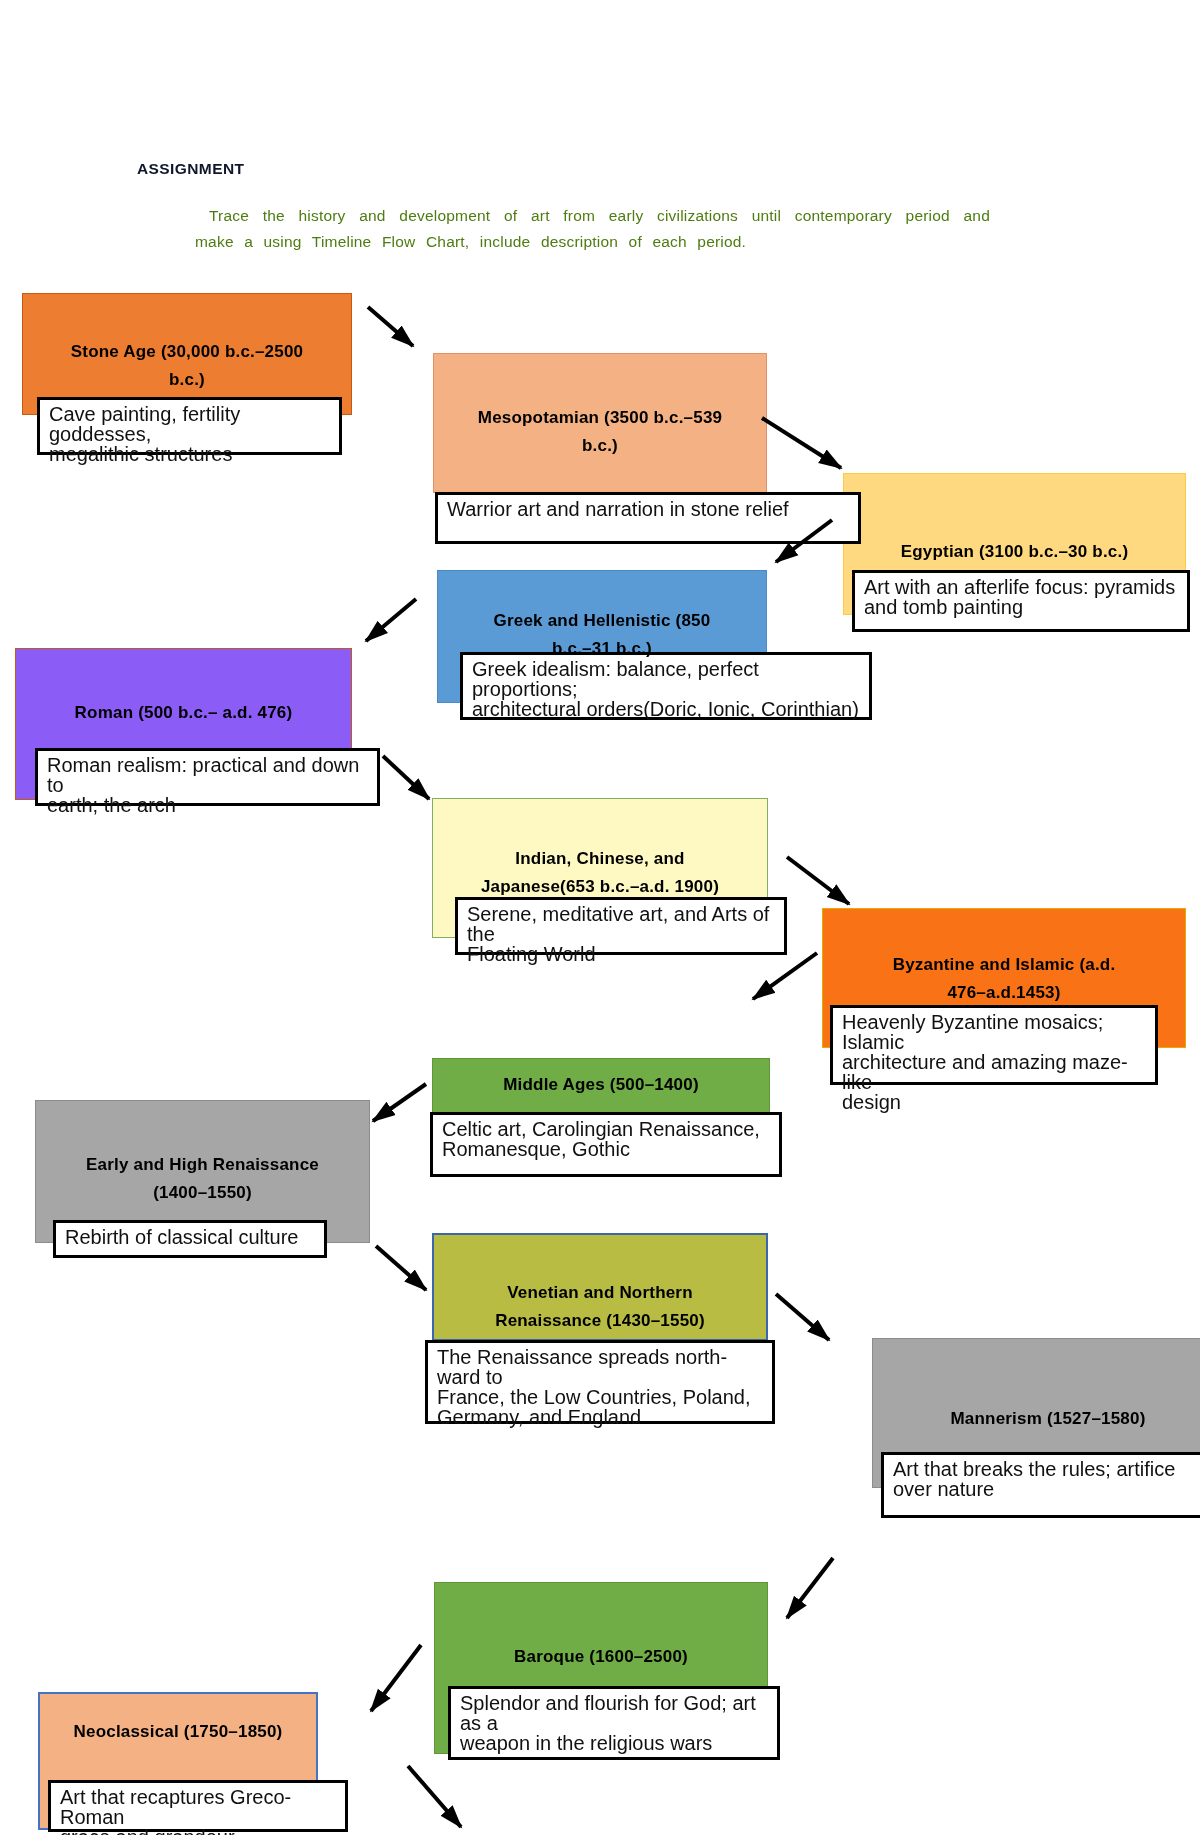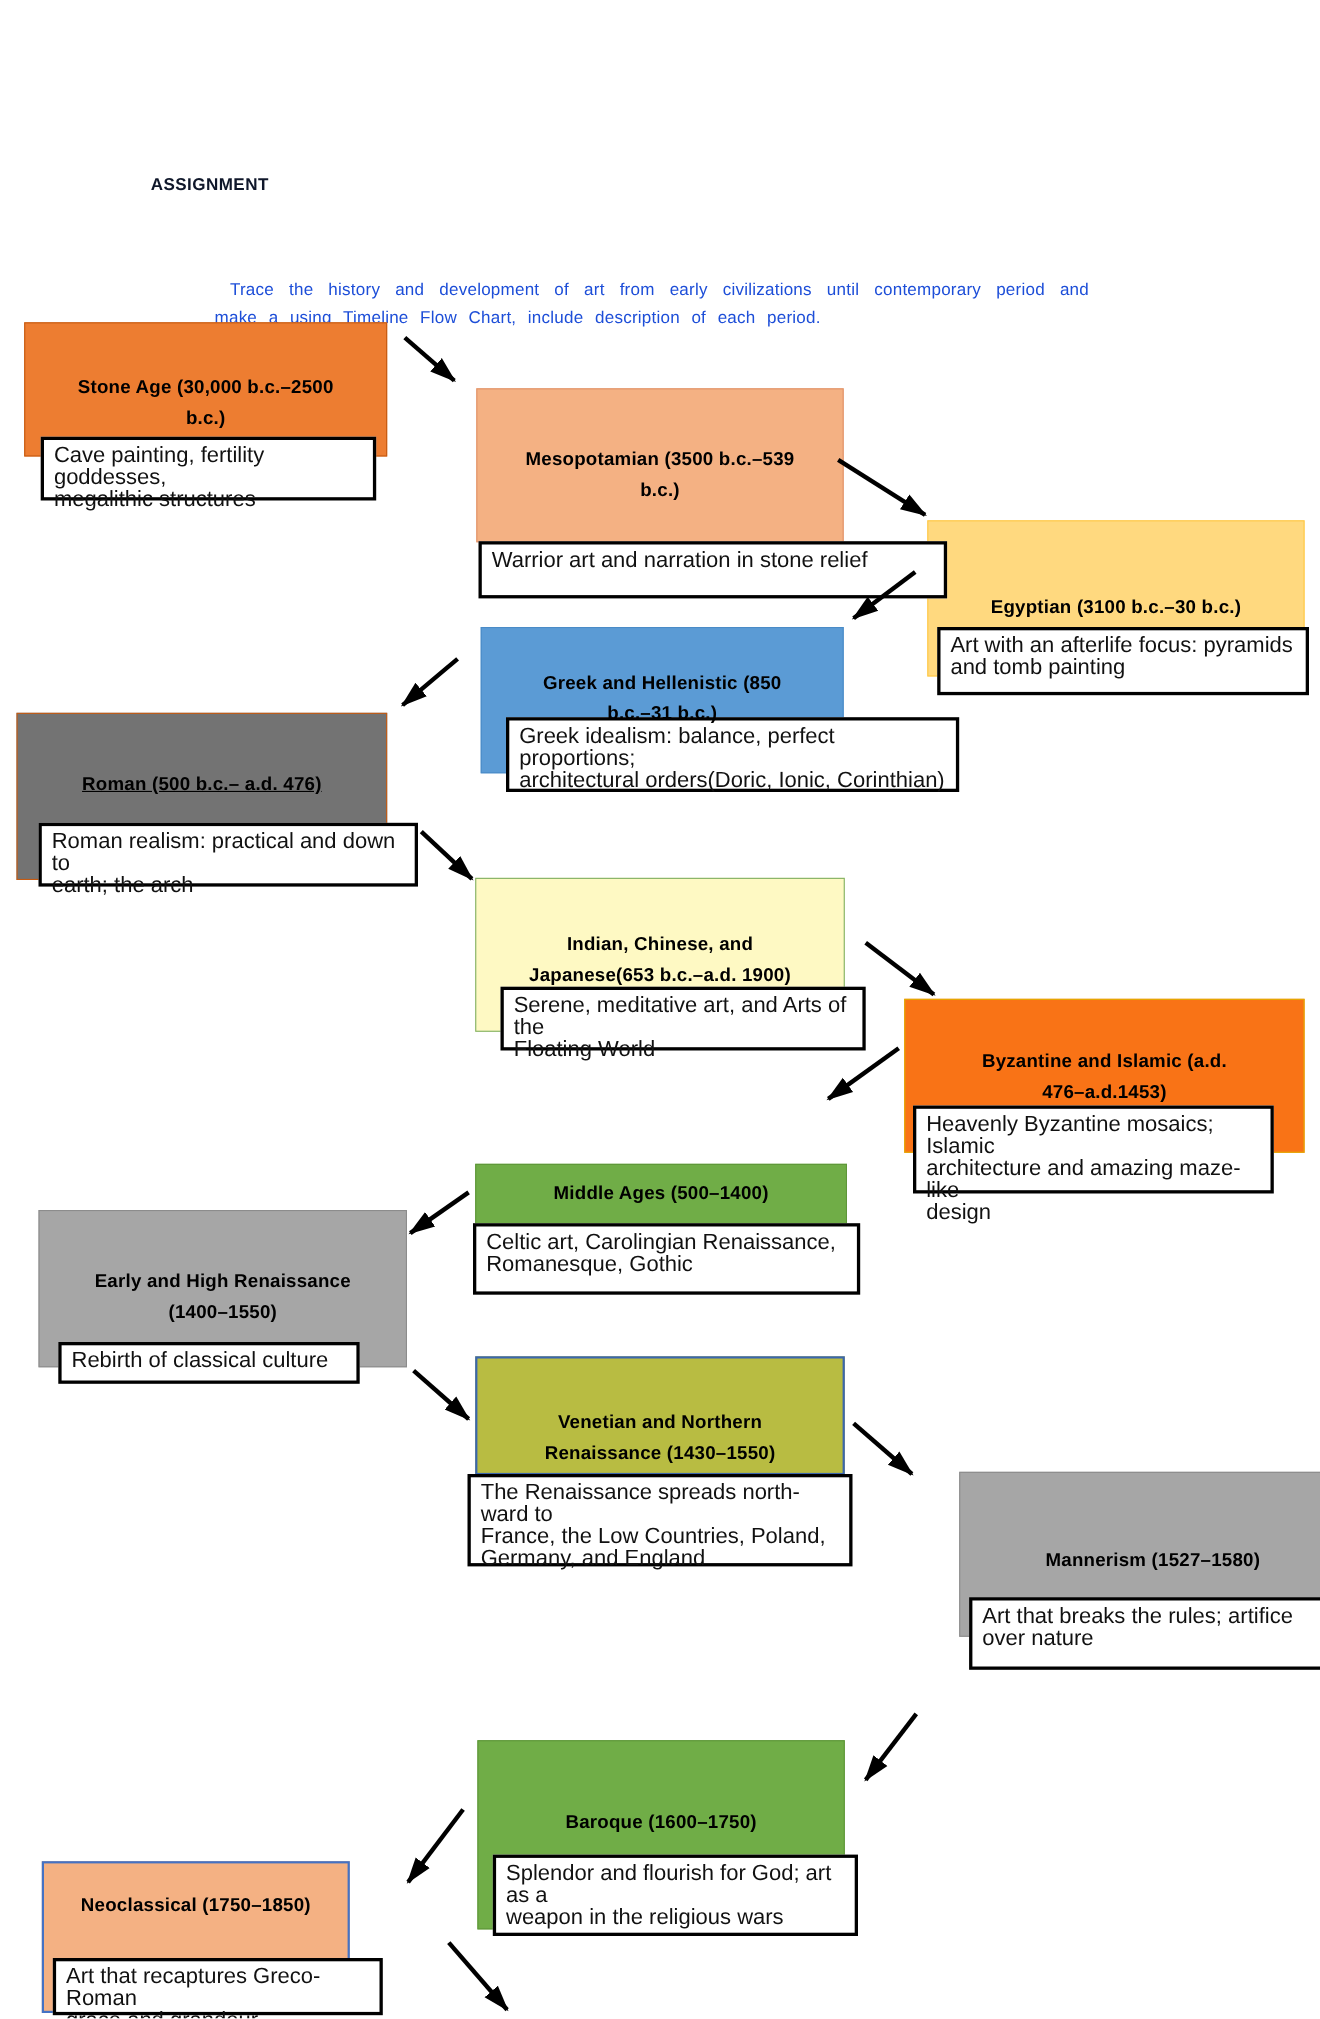--- a/index.html
+++ b/index.html
@@ -6,21 +6,21 @@
   .canvas{
     position:relative;width:1200px;height:1835px;overflow:hidden;
     font-family:"Liberation Sans","DejaVu Sans",sans-serif;background:#ffffff;
   }
   .heading{
     position:absolute;left:137px;top:160px;font-size:15.5px;font-weight:bold;
     color:#0f172a;letter-spacing:.4px;
   }
   .instructions{
     position:absolute;left:195px;top:203px;width:795px;font-size:15.5px;line-height:26px;
-    color:#1d4ed8;text-align:justify;text-indent:14px;word-spacing:6px;letter-spacing:.2px;margin-top:48px;
+    color:#4d7c0f;text-align:justify;text-indent:14px;word-spacing:6px;letter-spacing:.2px;
   }
   .pbox{
     position:absolute;box-sizing:border-box;border:1.5px solid transparent;
   }
   .ptitle{
     position:relative;z-index:3;display:block;white-space:pre-line;text-align:center;
     font-weight:bold;font-size:17px;line-height:28px;color:#000;letter-spacing:.2px;
   }
   .dbox{
     position:absolute;z-index:2;box-sizing:border-box;background:#ffffff;
@@ -116,21 +116,21 @@
 
   <div class="pbox p3" style="background-color: rgb(91, 155, 213); border-color: rgb(74, 139, 199);">
     <span class="ptitle">Greek and Hellenistic (850
 b.c.–31 b.c.)</span>
   </div>
   <div class="dbox d3">
     <span class="dtext">Greek idealism: balance, perfect proportions;
 architectural orders(Doric, Ionic, Corinthian)</span>
   </div>
 
-  <div class="pbox p4" style="background-color: #737373; border-color: rgb(197, 90, 17); text-decoration: underline;">
+  <div class="pbox p4" style="background-color: #8b5cf6; border-color: rgb(197, 90, 17);">
     <span class="ptitle">Roman (500 b.c.– a.d. 476)</span>
   </div>
   <div class="dbox d4">
     <span class="dtext">Roman realism: practical and down to
 earth; the arch</span>
   </div>
 
   <div class="pbox p5" style="background-color: #fef9c3; border-color: rgb(127, 175, 98);">
     <span class="ptitle">Indian, Chinese, and
 Japanese(653 b.c.–a.d. 1900)</span>
@@ -178,21 +178,21 @@
 
   <div class="pbox p10" style="background-color: rgb(166, 166, 166); border-color: rgb(140, 140, 140); margin-left: 38px;">
     <span class="ptitle">Mannerism (1527–1580)</span>
   </div>
   <div class="dbox d10">
     <span class="dtext">Art that breaks the rules; artifice
 over nature</span>
   </div>
 
   <div class="pbox p11" style="background-color: rgb(112, 173, 71); border-color: rgb(94, 150, 57);">
-    <span class="ptitle">Baroque (1600–1750)</span>
+    <span class="ptitle">Baroque (1600–2500)</span>
   </div>
   <div class="dbox d11">
     <span class="dtext">Splendor and flourish for God; art as a
 weapon in the religious wars</span>
   </div>
 
   <div class="pbox p12 blue-border" style="background-color: rgb(244, 177, 131); border-color: rgb(68, 114, 196);">
     <span class="ptitle">Neoclassical (1750–1850)</span>
   </div>
   <div class="dbox d12">

